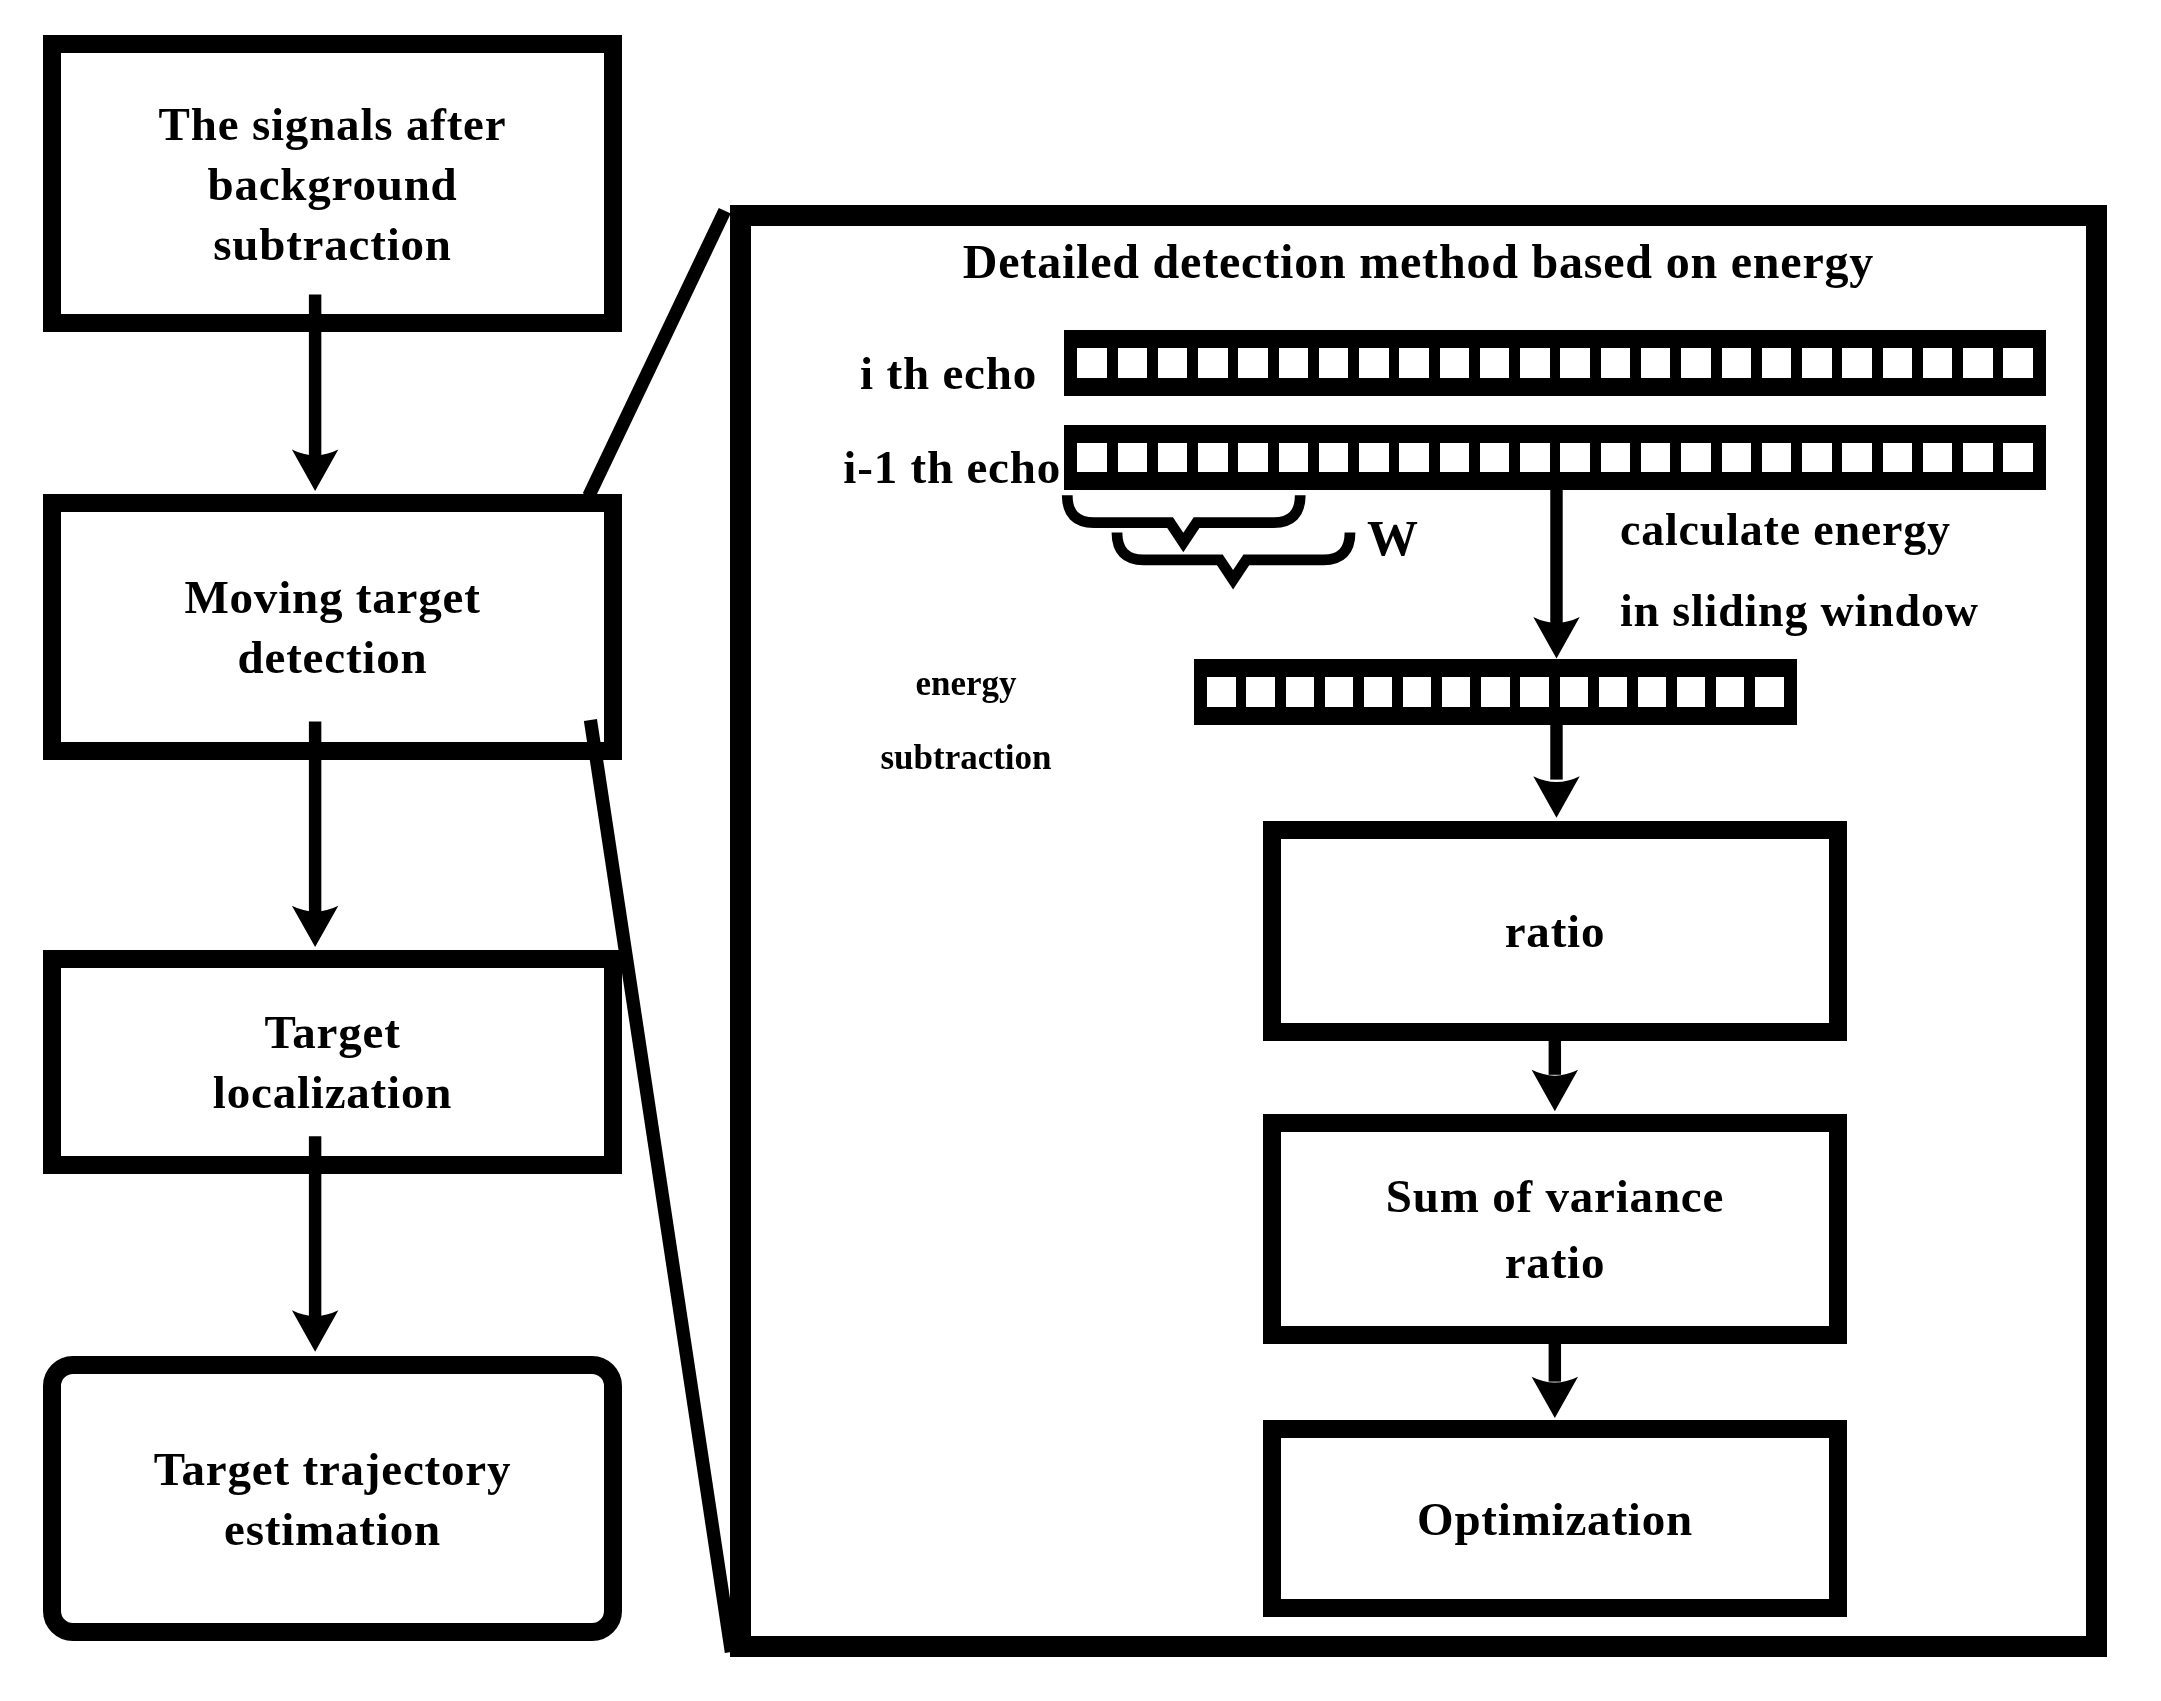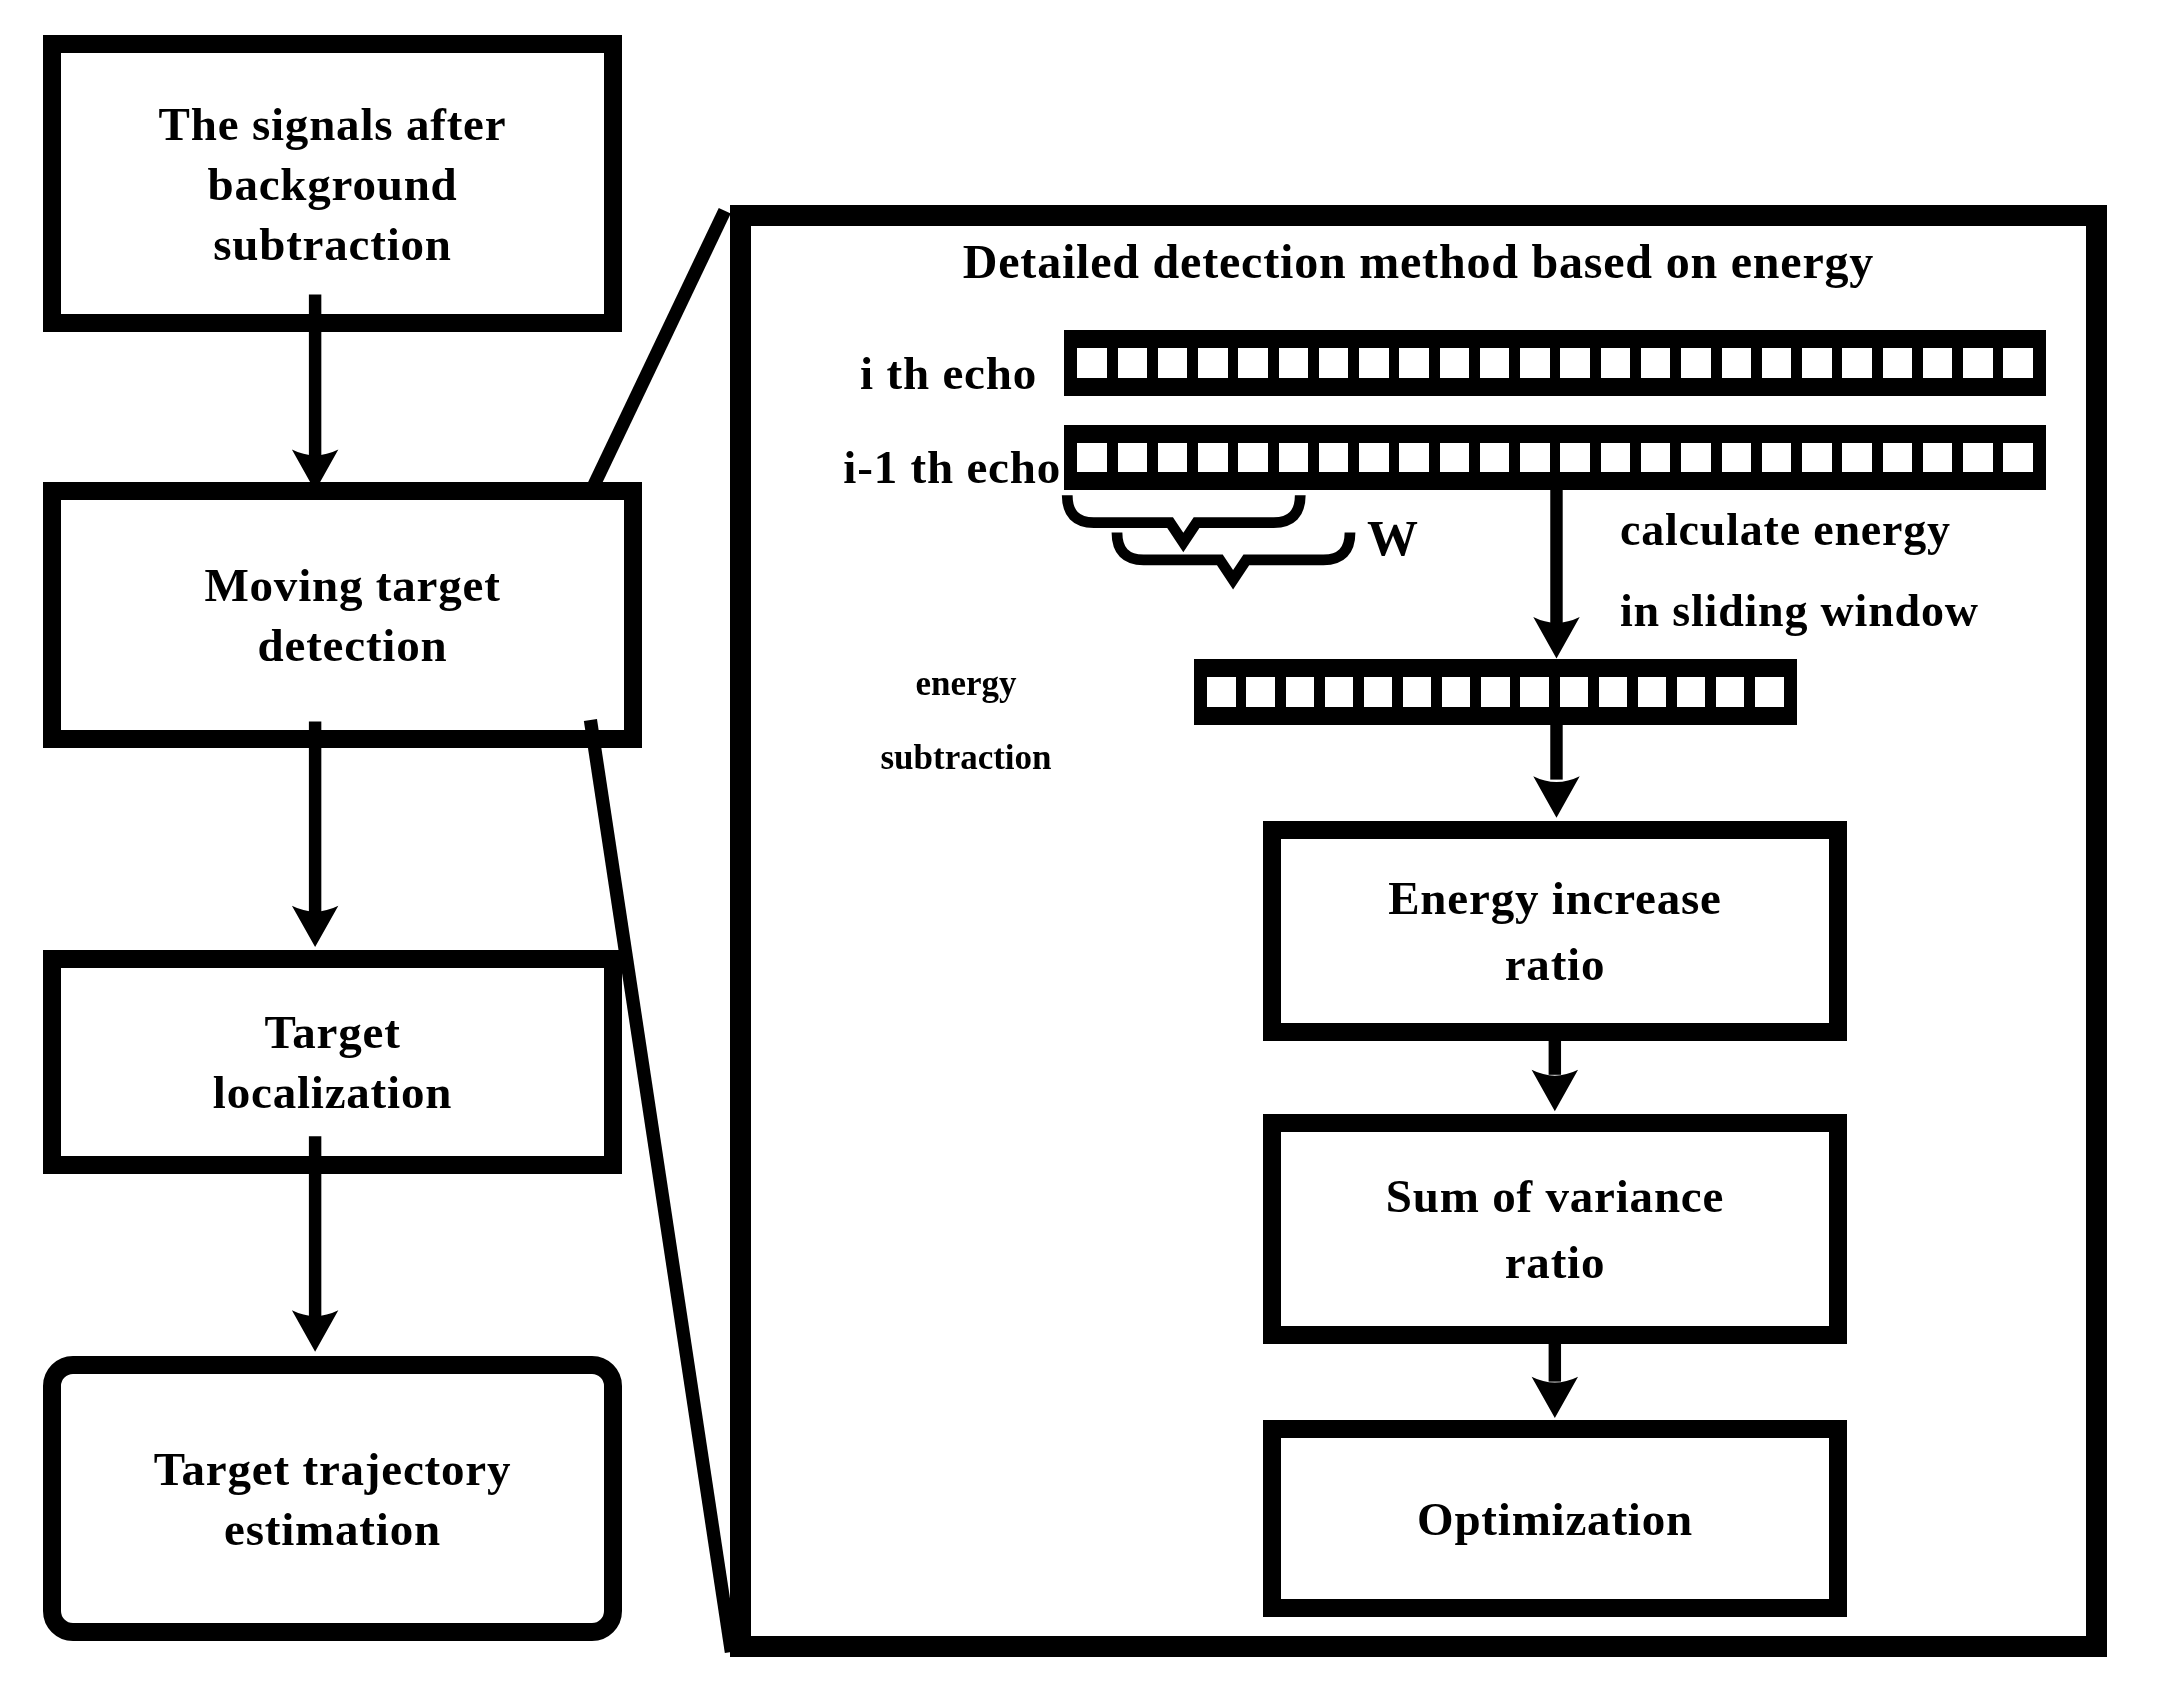--- a/index.html
+++ b/index.html
@@ -42,21 +42,21 @@
 <body>
 
 <div id="canvas">
 
   <div class="flowbox" style="left:43px;top:35px;width:543px;height:261px;">
     <div>The signals after</div>
     <div>background</div>
     <div>subtraction</div>
   </div>
 
-  <div class="flowbox" style="left:43px;top:482px;width:543px;height:230px;padding-left:20px;">
+  <div class="flowbox" style="left:43px;top:494px;width:543px;height:230px;">
     <div>Moving target</div>
     <div>detection</div>
   </div>
 
   <div class="flowbox" style="left:43px;top:950px;width:543px;height:188px;">
     <div>Target</div>
     <div>localization</div>
   </div>
 
   <div class="flowbox" style="left:43px;top:1356px;width:543px;height:249px;border-radius:30px;">
@@ -144,21 +144,20 @@
       <div class="cell"></div>
       <div class="cell"></div>
       <div class="cell"></div>
       <div class="cell"></div>
       <div class="cell"></div>
       <div class="cell"></div>
       <div class="cell"></div>
     </div>
 
   <div class="pbox" style="top:821px;height:220px;">
-    <div>Energy increase</div>
     <div>ratio</div>
   </div>
 
   <div class="pbox" style="top:1114px;height:230px;">
     <div>Sum of variance</div>
     <div>ratio</div>
   </div>
 
   <div class="pbox" style="top:1420px;height:197px;">
     <div>Optimization</div>

